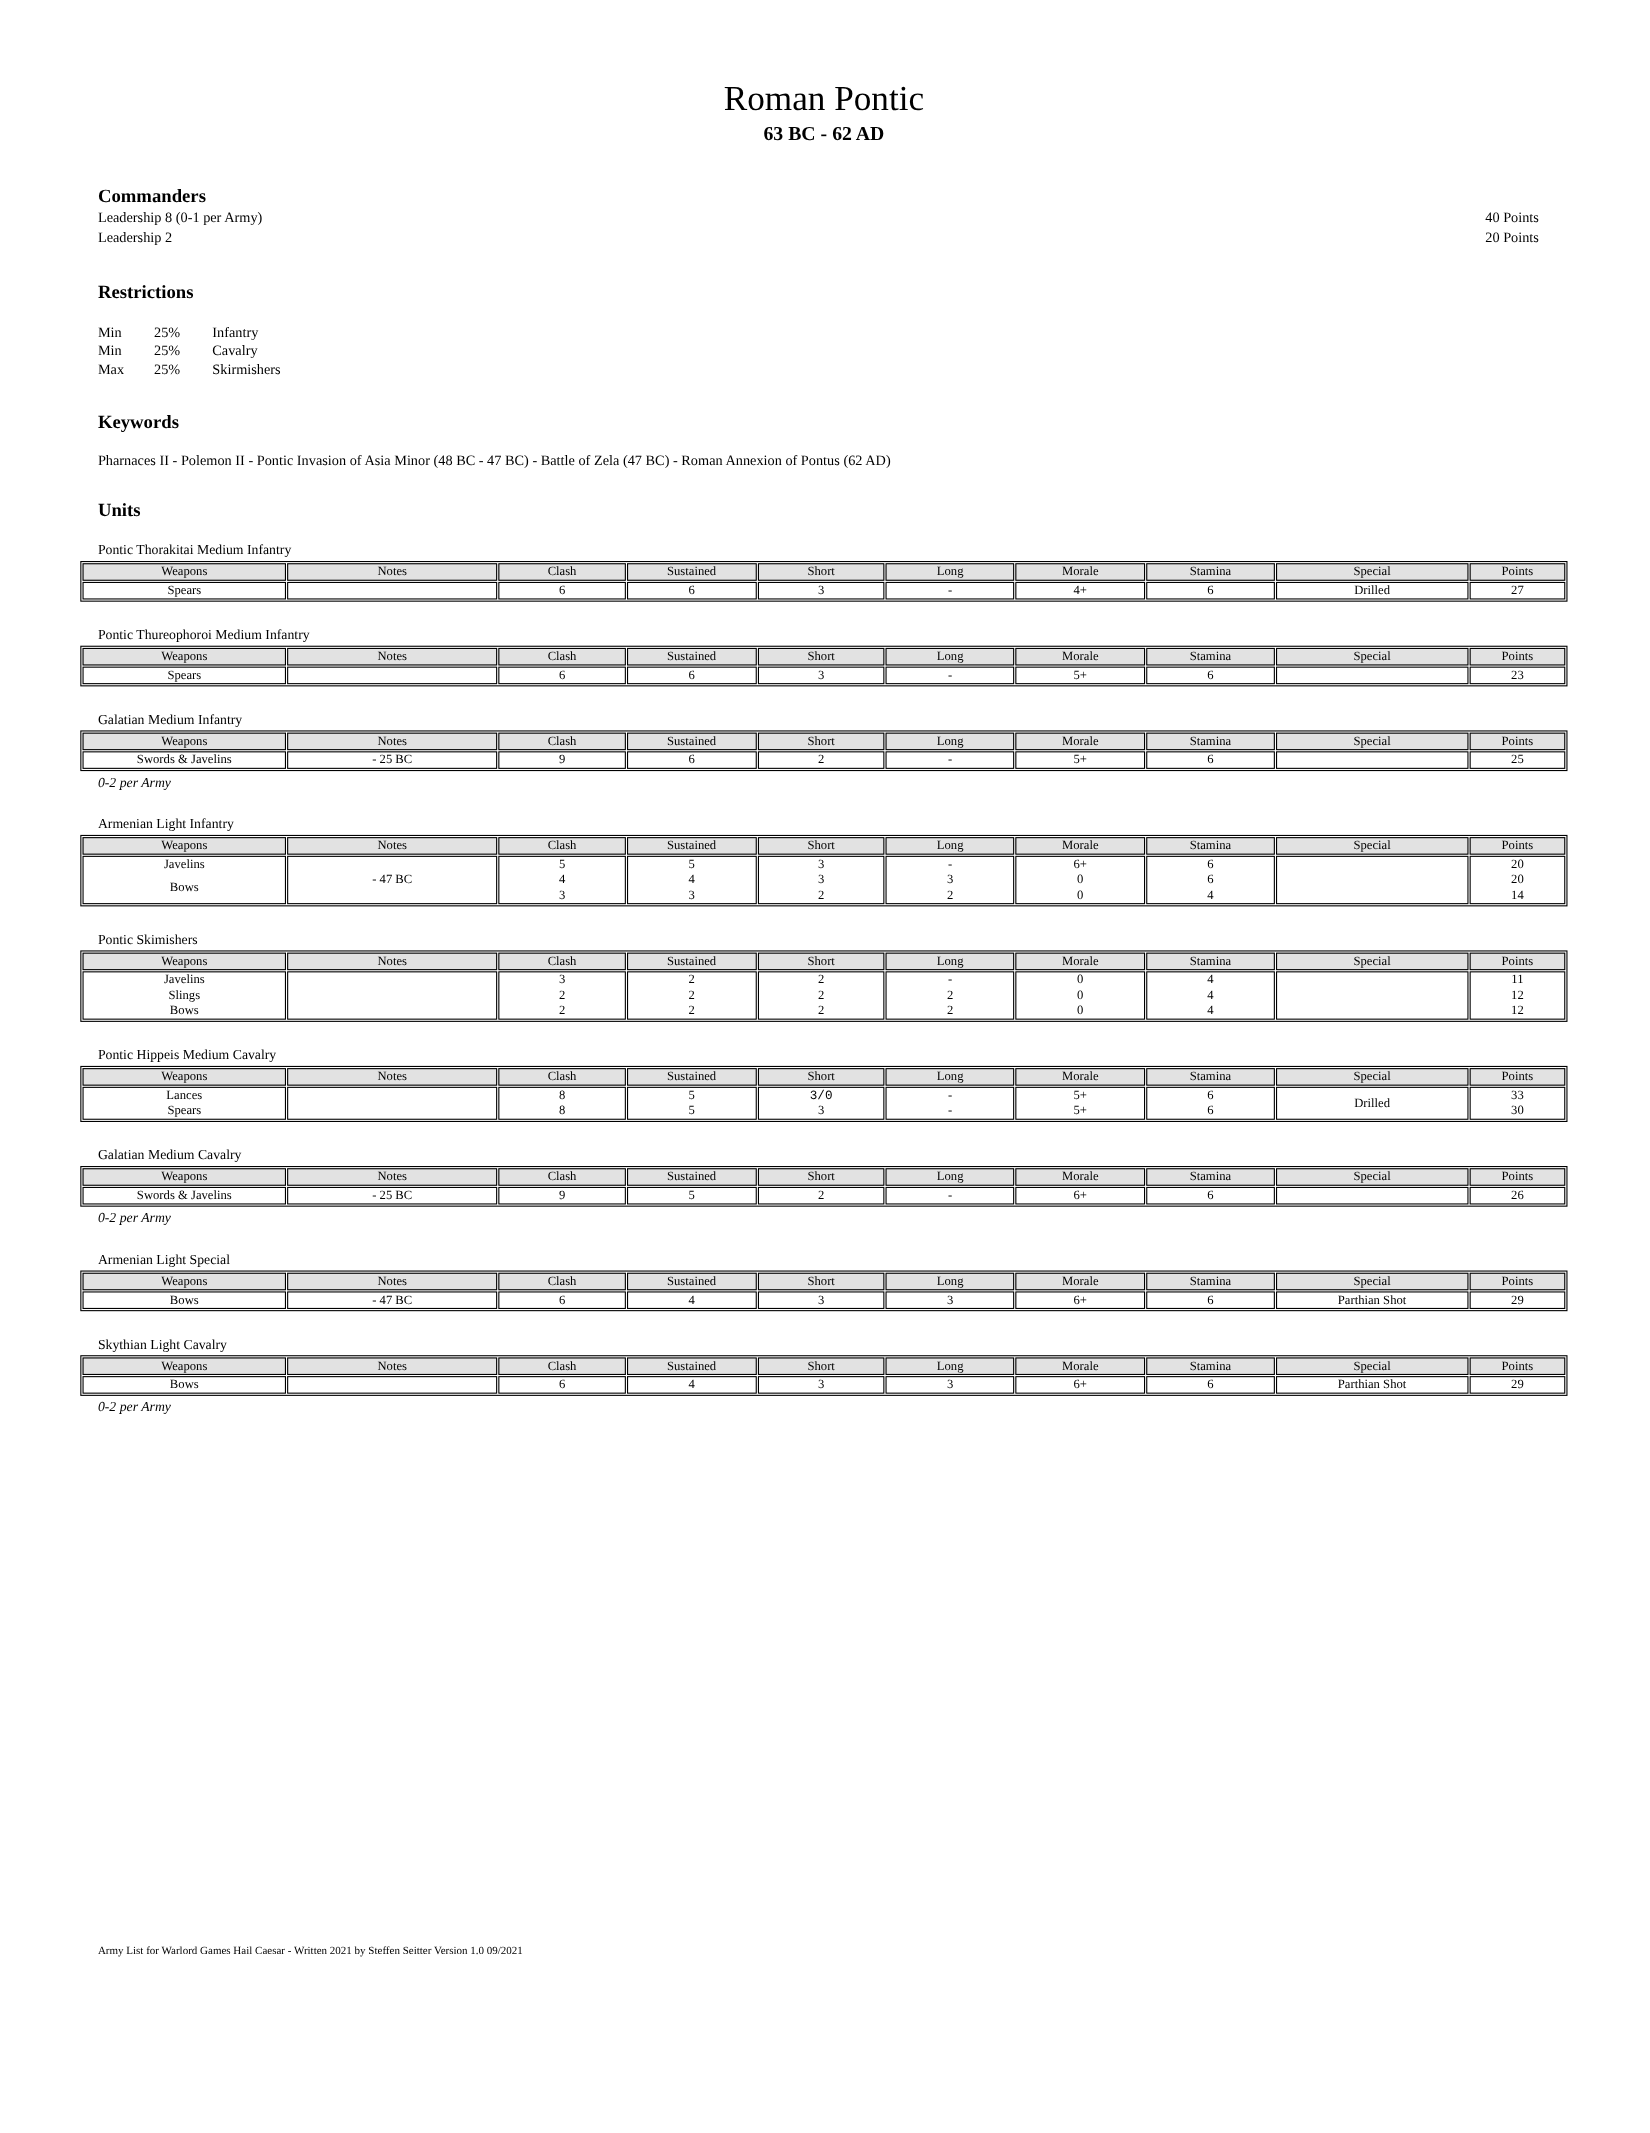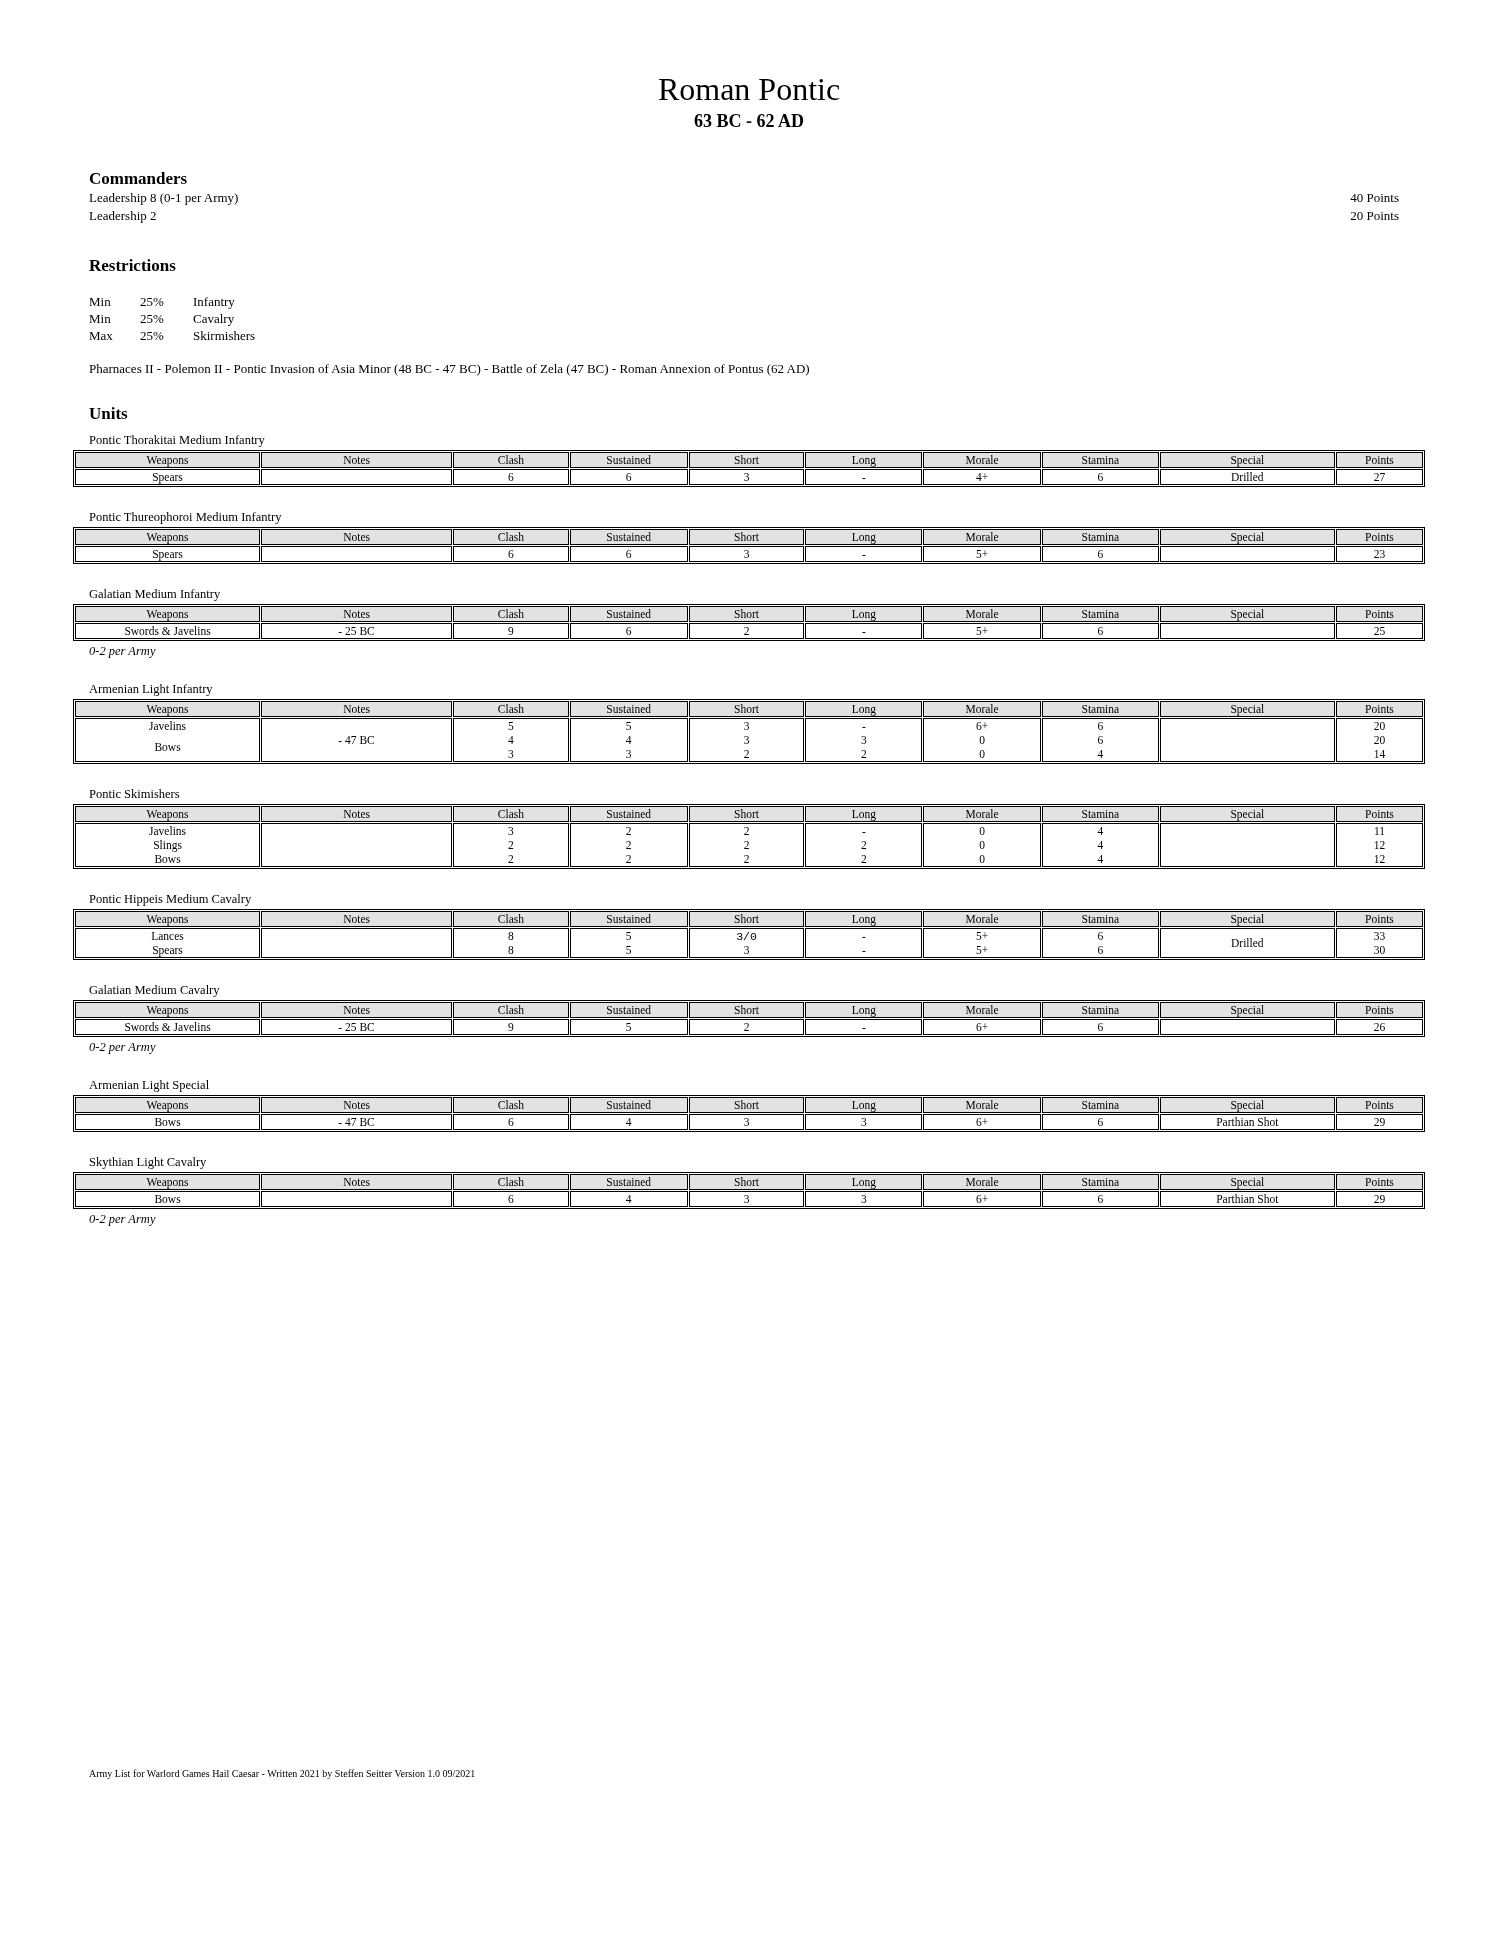--- a/index.html
+++ b/index.html
@@ -23,21 +23,21 @@
   .cmd-list { }
   .cmd-row { display:flex; justify-content:space-between; padding-left:16px; padding-right:26px; font-size:13px; line-height:18px; }
 
   .res-list { margin-top:17px; }
   .res-row { display:flex; padding-left:16px; font-size:13px; line-height:17px; }
   .res-limit { width:51px; }
   .res-pct { width:53px; }
 
   .keywords-text { margin-top:17px; padding-left:16px; font-size:13px; }
 
-  .units-area { margin-top:9px; }
+  .units-area { margin-top:19px; }
   .unit-block { margin-bottom:23px; }
   .unit-title { font-size:12.5px; padding-left:16px; margin-bottom:2px; }
   .utable { border:1px solid #000; padding:1px; background:#fff; }
   .ugrid {
     display:grid;
     grid-template-columns:187fr 193fr 117fr 119fr 117fr 118fr 119fr 118fr 177fr 88fr;
     gap:1px;
   }
   .hcell {
     background:#e2e2e2; border:1px solid #000;
@@ -83,20 +83,21 @@
           <div class="res-pct">25%</div>
           <div class="res-type">Cavalry</div>
         </div>
         <div class="res-row">
           <div class="res-limit">Max</div>
           <div class="res-pct">25%</div>
           <div class="res-type">Skirmishers</div>
         </div>
       </div>
 
+    <div class="sec-heading h-keywords">Keywords</div>
     <div class="keywords-text">Pharnaces II - Polemon II - Pontic Invasion of Asia Minor (48 BC - 47 BC) - Battle of Zela (47 BC) - Roman Annexion of Pontus (62 AD)</div>
 
     <div class="sec-heading h-units">Units</div>
     <div class="units-area" id="unit-tables">
         <div class="unit-block">
           <div class="unit-title">Pontic Thorakitai Medium Infantry</div>
           <div class="utable">
             <div class="ugrid">
               <div class="hcell">Weapons</div>
               <div class="hcell">Notes</div>

